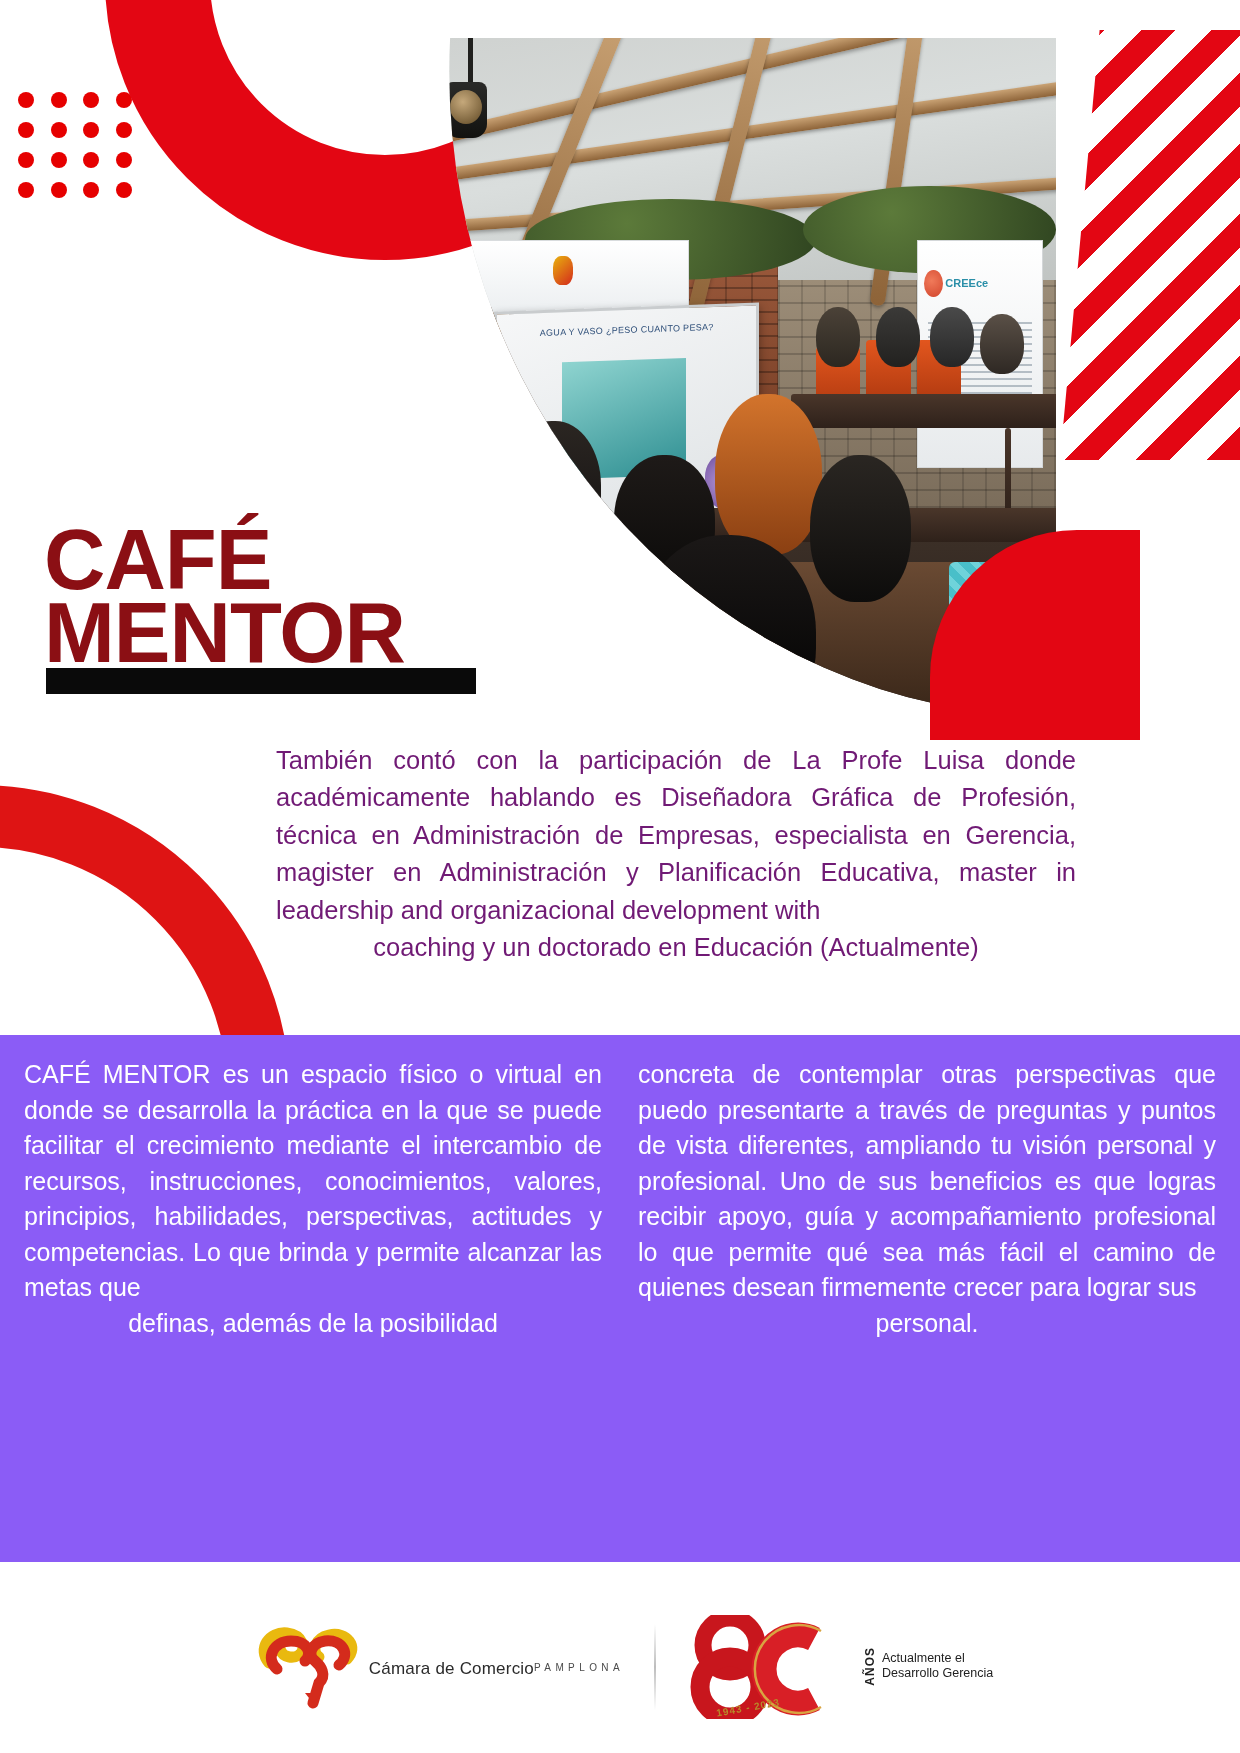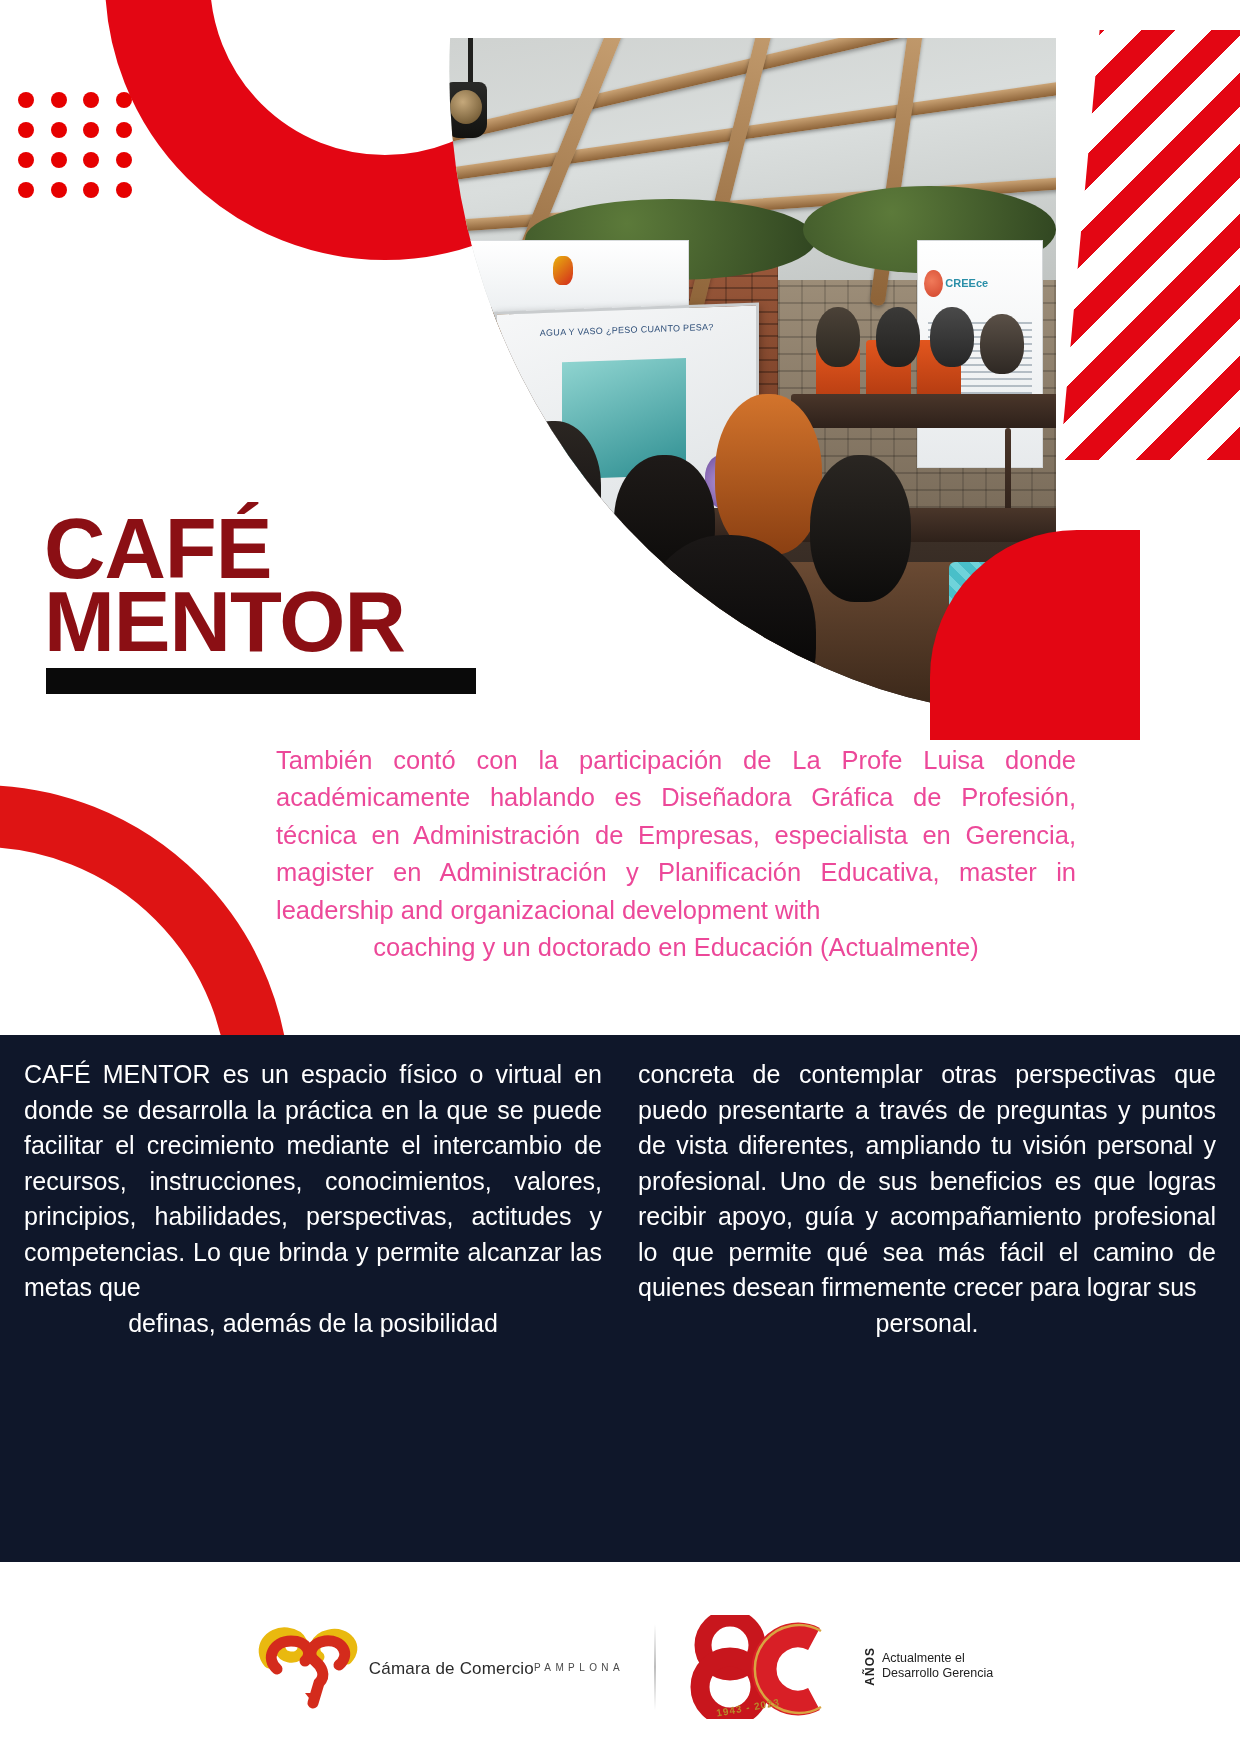--- a/index.html
+++ b/index.html
@@ -88,34 +88,34 @@
   
   .stripes { position:absolute; right:0; top:30px; width:180px; height:430px;
              background:repeating-linear-gradient(-45deg,#E30613 0 24px,#ffffff 24px 50px);
              -webkit-clip-path: polygon(22% 0, 100% 0, 100% 100%, 0 100%);
              clip-path: polygon(22% 0, 100% 0, 100% 100%, 0 100%); }
   .blob-notch { position:absolute; left:930px; top:530px; width:210px; height:210px;
                 background:#E30613; border-radius:70% 0 0 0; }
   .blob-cut   { position:absolute; left:1140px; top:640px; width:120px; height:120px; background:#fff; }
 
   
-  .title { position:absolute; left:44px; top:512px; line-height:.86;
+  .title { position:absolute; left:44px; top:523px; line-height:.86;
            color:#8B0F14; font-weight:bold; font-size:85px; letter-spacing:-1px;
            font-family:"Liberation Sans", sans-serif; }
   .title .l2 { display:block; }
   .title-rule { position:absolute; left:46px; top:668px; width:430px; height:26px; background:#0a0a0a; }
 
   
   .intro { position:absolute; left:276px; top:742px; width:800px;
-           font-size:25.5px; line-height:1.47; color:#ec4899;
+           font-size:25.5px; line-height:1.47; color:#701a75;
            text-align:justify; font-family:"Liberation Sans", sans-serif; }
   .intro .last { display:block; text-align:center; }
 
   
-  .panel { position:absolute; left:0; top:1035px; width:1240px; height:527px; background:#0f172a; }
+  .panel { position:absolute; left:0; top:1035px; width:1240px; height:527px; background:#8b5cf6; }
   .panel .cols { position:absolute; inset:0; display:flex; padding:22px 24px 0 24px; gap:36px; }
   .panel .col { flex:1; color:#ffffff; font-size:25px; line-height:1.42; text-align:justify;
                 font-family:"Liberation Sans", sans-serif; }
   .panel .col .tailc { display:block; text-align:center; }
 
   
   .footer { position:absolute; left:0; top:1580px; width:1240px; height:173px;
             display:flex; align-items:center; justify-content:center; gap:30px; }
   .cc-logo { display:flex; flex-direction:row; align-items:center; }
   .cc-mark { width:122px; height:96px; position:relative; }

